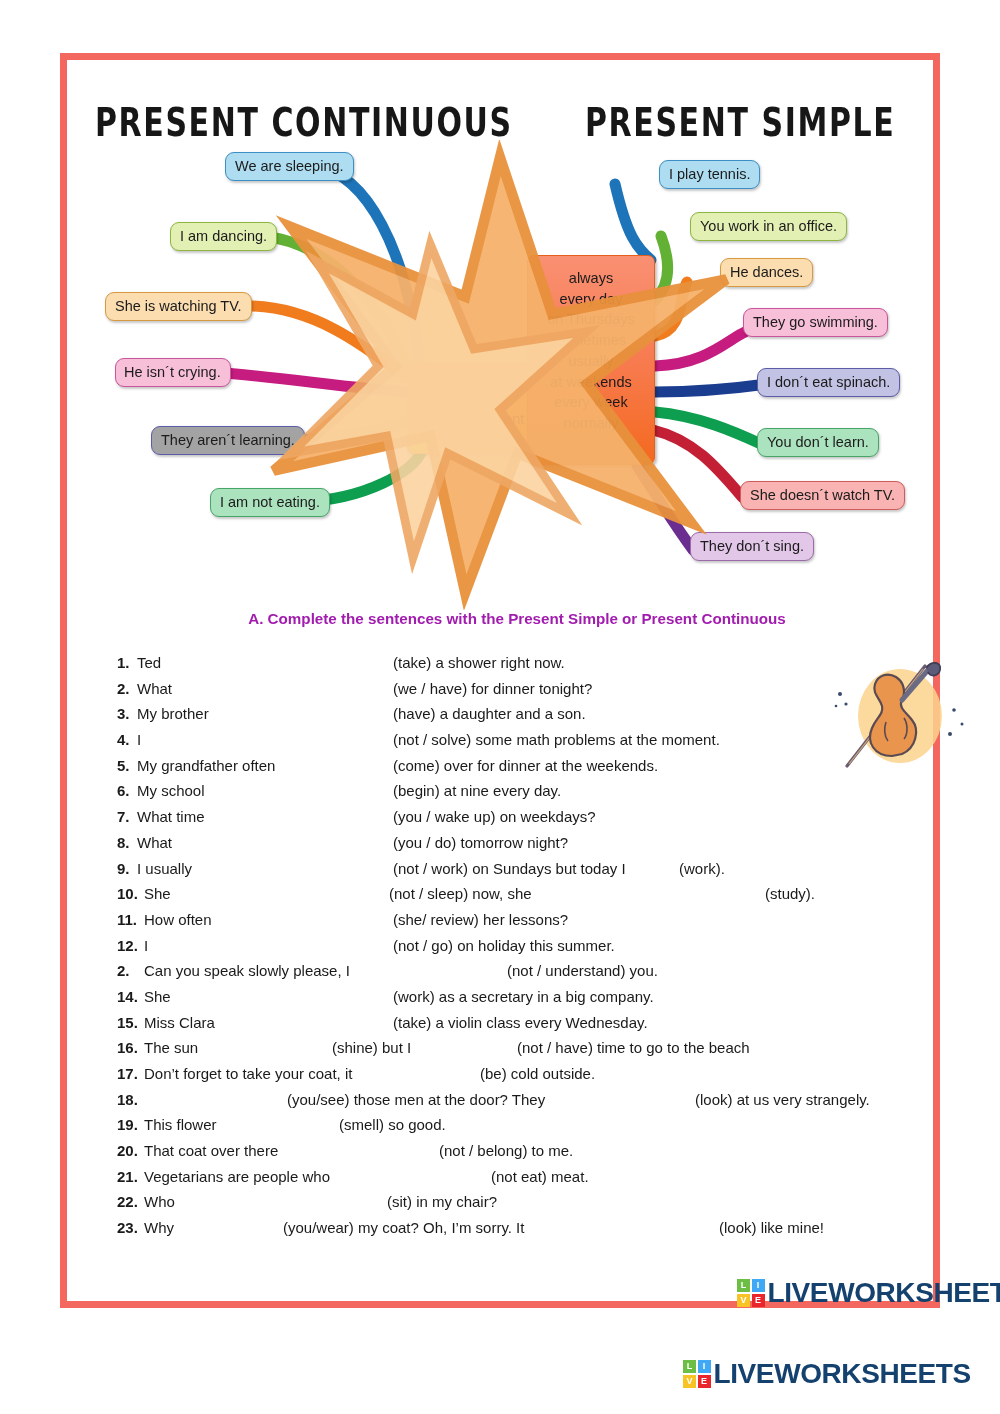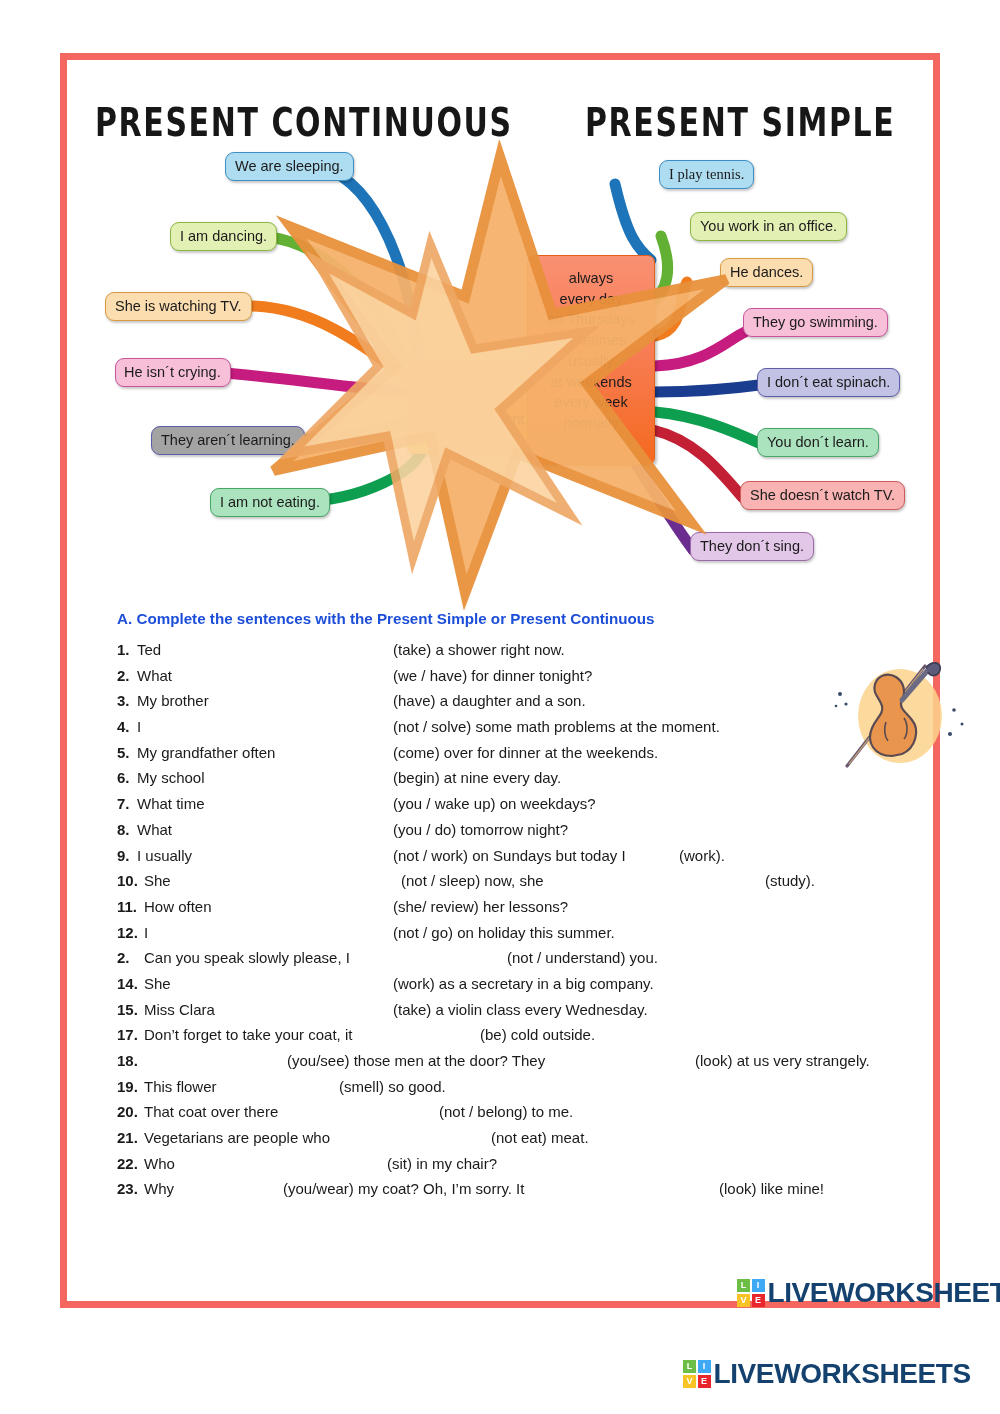--- a/index.html
+++ b/index.html
@@ -121,22 +121,23 @@
   #exercise {
     position: absolute;
     left: 50px;
     top: 550px;
     width: 800px;
   }
   #exercise-heading {
     font-family: "Liberation Sans", sans-serif;
     font-weight: bold;
     font-size: 15.2px;
-    color: #1d4ed8;
-    margin-bottom: 14px;
+    color: #a21caf;
+    margin-bottom: 27px;
+    text-align: center;
   }
   .q-row {
     position: relative;
     height: 25.7px;
     font-size: 15px;
     color: #1a1a1a;
     white-space: nowrap;
   }
   .q-num {
     font-weight: bold;
@@ -253,21 +254,21 @@
       <div>always</div>
       <div>every day</div>
       <div>on Thursdays</div>
       <div>sometimes</div>
       <div>usually</div>
       <div>at weekends</div>
       <div>every week</div>
       <div>normally</div>
     </div>
 
-    <div class="bubble" style="left:592px; top:20px; background:#AEDDF2; border-color:#3C8FC4;font-family:Liberation Serif, serif;">I play tennis.</div>
+    <div class="bubble" style="left:592px; top:20px; background:#AEDDF2; border-color:#3C8FC4;">I play tennis.</div>
     <div class="bubble" style="left:623px; top:72px; background:#E3F0B4; border-color:#8CB63F;">You work in an office.</div>
     <div class="bubble" style="left:653px; top:118px; background:#FBDDB0; border-color:#D79A42;">He dances.</div>
     <div class="bubble" style="left:676px; top:168px; background:#F8BFD9; border-color:#C9569A;">They go swimming.</div>
     <div class="bubble" style="left:690px; top:228px; background:#C2C2E5; border-color:#5C5CA8;">I don´t eat spinach.</div>
     <div class="bubble" style="left:690px; top:288px; background:#ACE3BF; border-color:#48A568;">You don´t learn.</div>
     <div class="bubble" style="left:673px; top:341px; background:#F9B3B3; border-color:#D05B5B;">She doesn´t watch TV.</div>
     <div class="bubble" style="left:623px; top:392px; background:#E3C7E8; border-color:#9A6BA8;">They don´t sing.</div>
   </div>
 
   <div id="exercise">
@@ -345,21 +346,21 @@
     </div>
     <div class="q-row">
       <span class="q-seg q-num" style="left:0">9.</span>
       <span class="q-seg" style="left:20px">I             usually</span>
       <span class="q-seg" style="left:276px">(not / work) on Sundays but today I</span>
       <span class="q-seg" style="left:562px">(work).</span>
     </div>
     <div class="q-row">
       <span class="q-seg q-num" style="left:0">10.</span>
       <span class="q-seg" style="left:27px">She</span>
-      <span class="q-seg" style="left:284px">(not / sleep) now, she</span>
+      <span class="q-seg" style="left:272px">(not / sleep) now, she</span>
       <span class="q-seg" style="left:648px">(study).</span>
     </div>
     <div class="q-row">
       <span class="q-seg q-num" style="left:0">11.</span>
       <span class="q-seg" style="left:27px">How often</span>
       <span class="q-seg" style="left:276px">(she/ review) her lessons?</span>
       <span class="q-seg" style="left:600px"></span>
     </div>
     <div class="q-row">
       <span class="q-seg q-num" style="left:0">12.</span>
@@ -377,20 +378,26 @@
       <span class="q-seg q-num" style="left:0">14.</span>
       <span class="q-seg" style="left:27px">She</span>
       <span class="q-seg" style="left:276px">(work) as a secretary in a big company.</span>
       <span class="q-seg" style="left:600px"></span>
     </div>
     <div class="q-row">
       <span class="q-seg q-num" style="left:0">15.</span>
       <span class="q-seg" style="left:27px">Miss Clara</span>
       <span class="q-seg" style="left:276px">(take) a violin class every Wednesday.</span>
       <span class="q-seg" style="left:600px"></span>
+    </div>
+    <div class="q-row">
+      <span class="q-seg q-num" style="left:0">16.</span>
+      <span class="q-seg" style="left:27px">The sun</span>
+      <span class="q-seg" style="left:215px">(shine) but I</span>
+      <span class="q-seg" style="left:400px">(not / have) time to go to the beach</span>
     </div>
     <div class="q-row">
       <span class="q-seg q-num" style="left:0">17.</span>
       <span class="q-seg" style="left:27px">Don’t forget to take your coat, it</span>
       <span class="q-seg" style="left:363px">(be) cold outside.</span>
       <span class="q-seg" style="left:700px"></span>
     </div>
     <div class="q-row">
       <span class="q-seg q-num" style="left:0">18.</span>
       <span class="q-seg" style="left:27px"></span>

